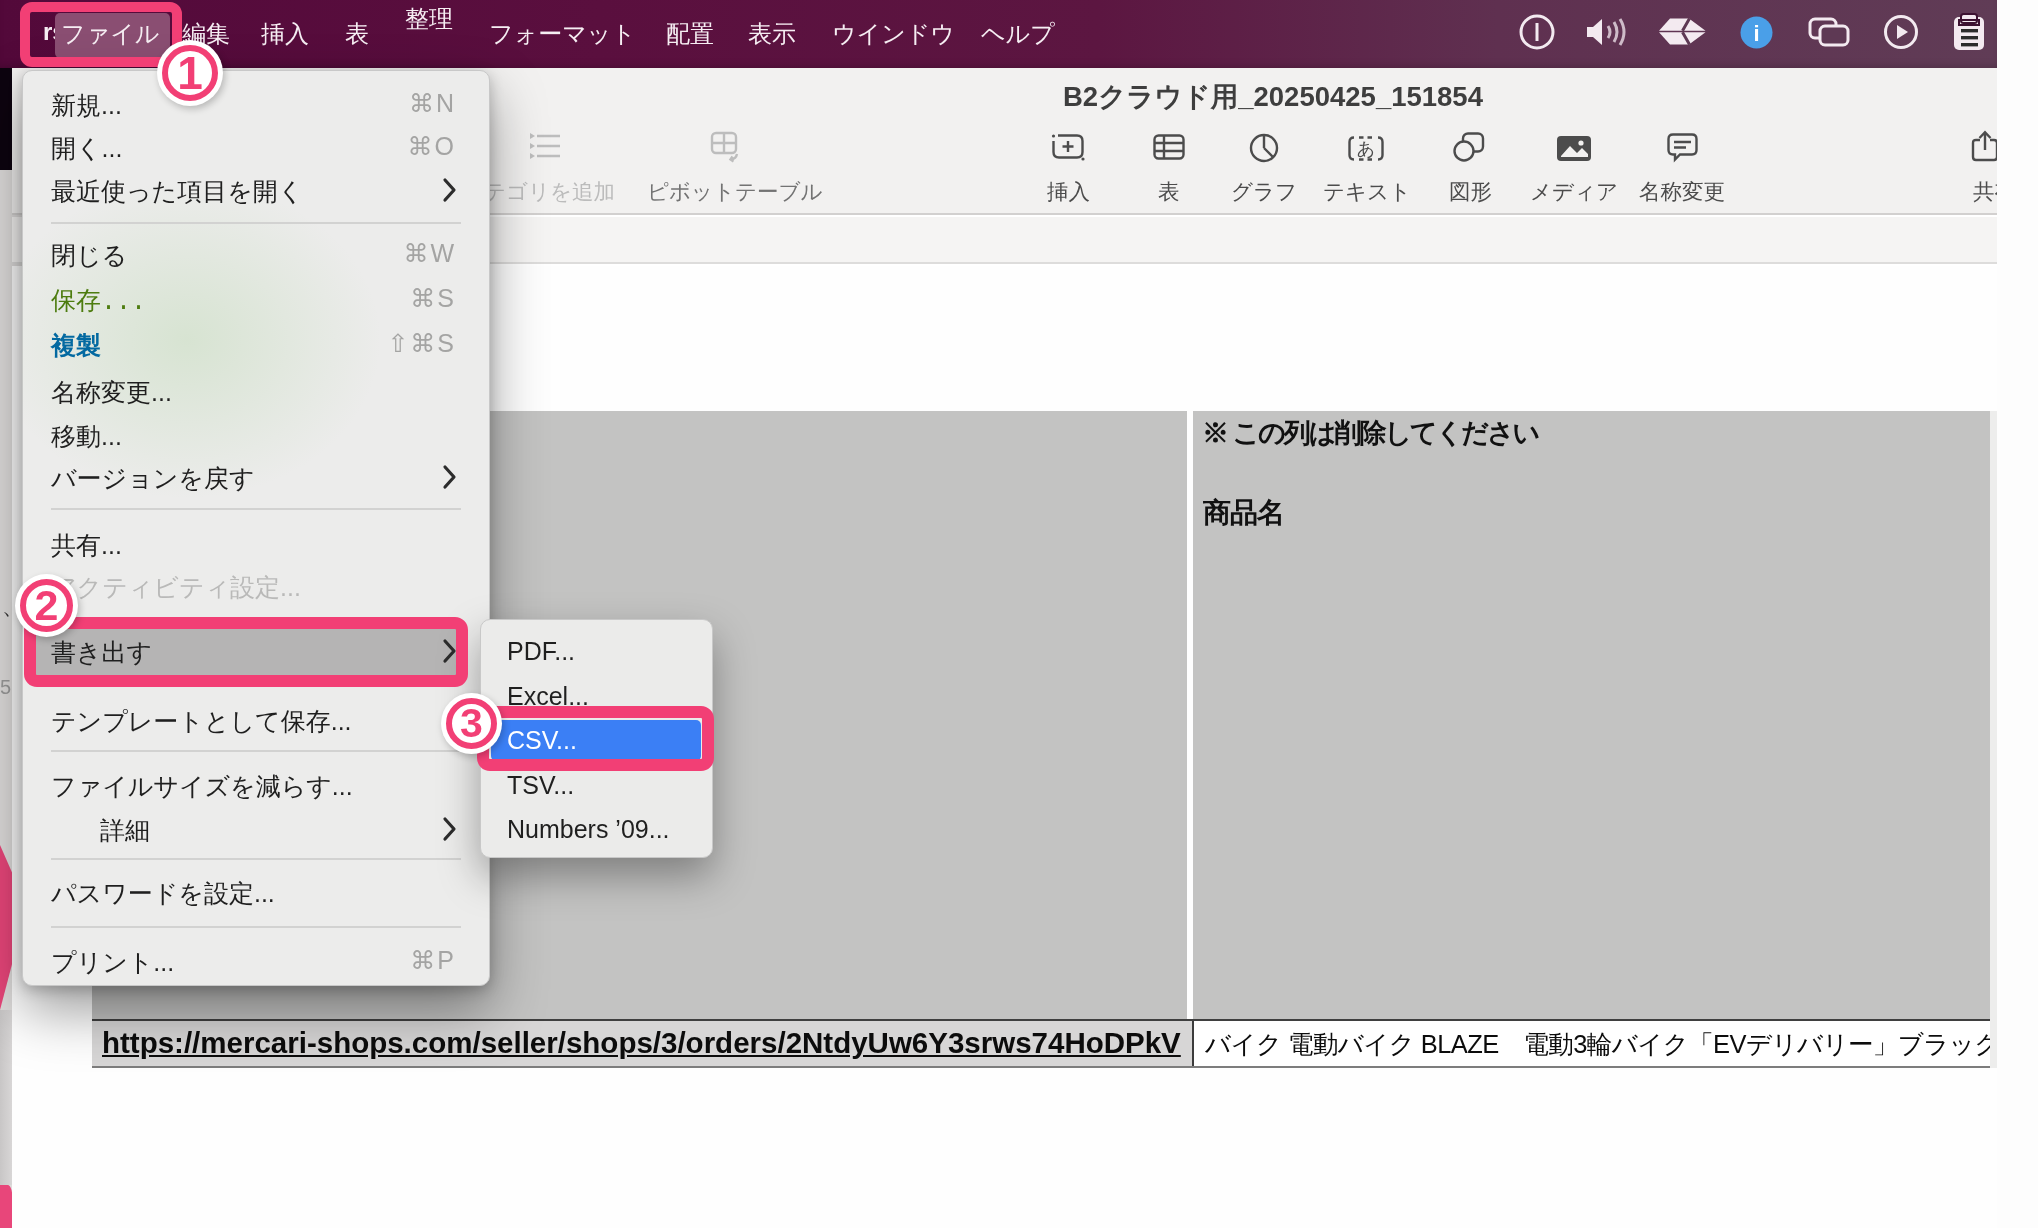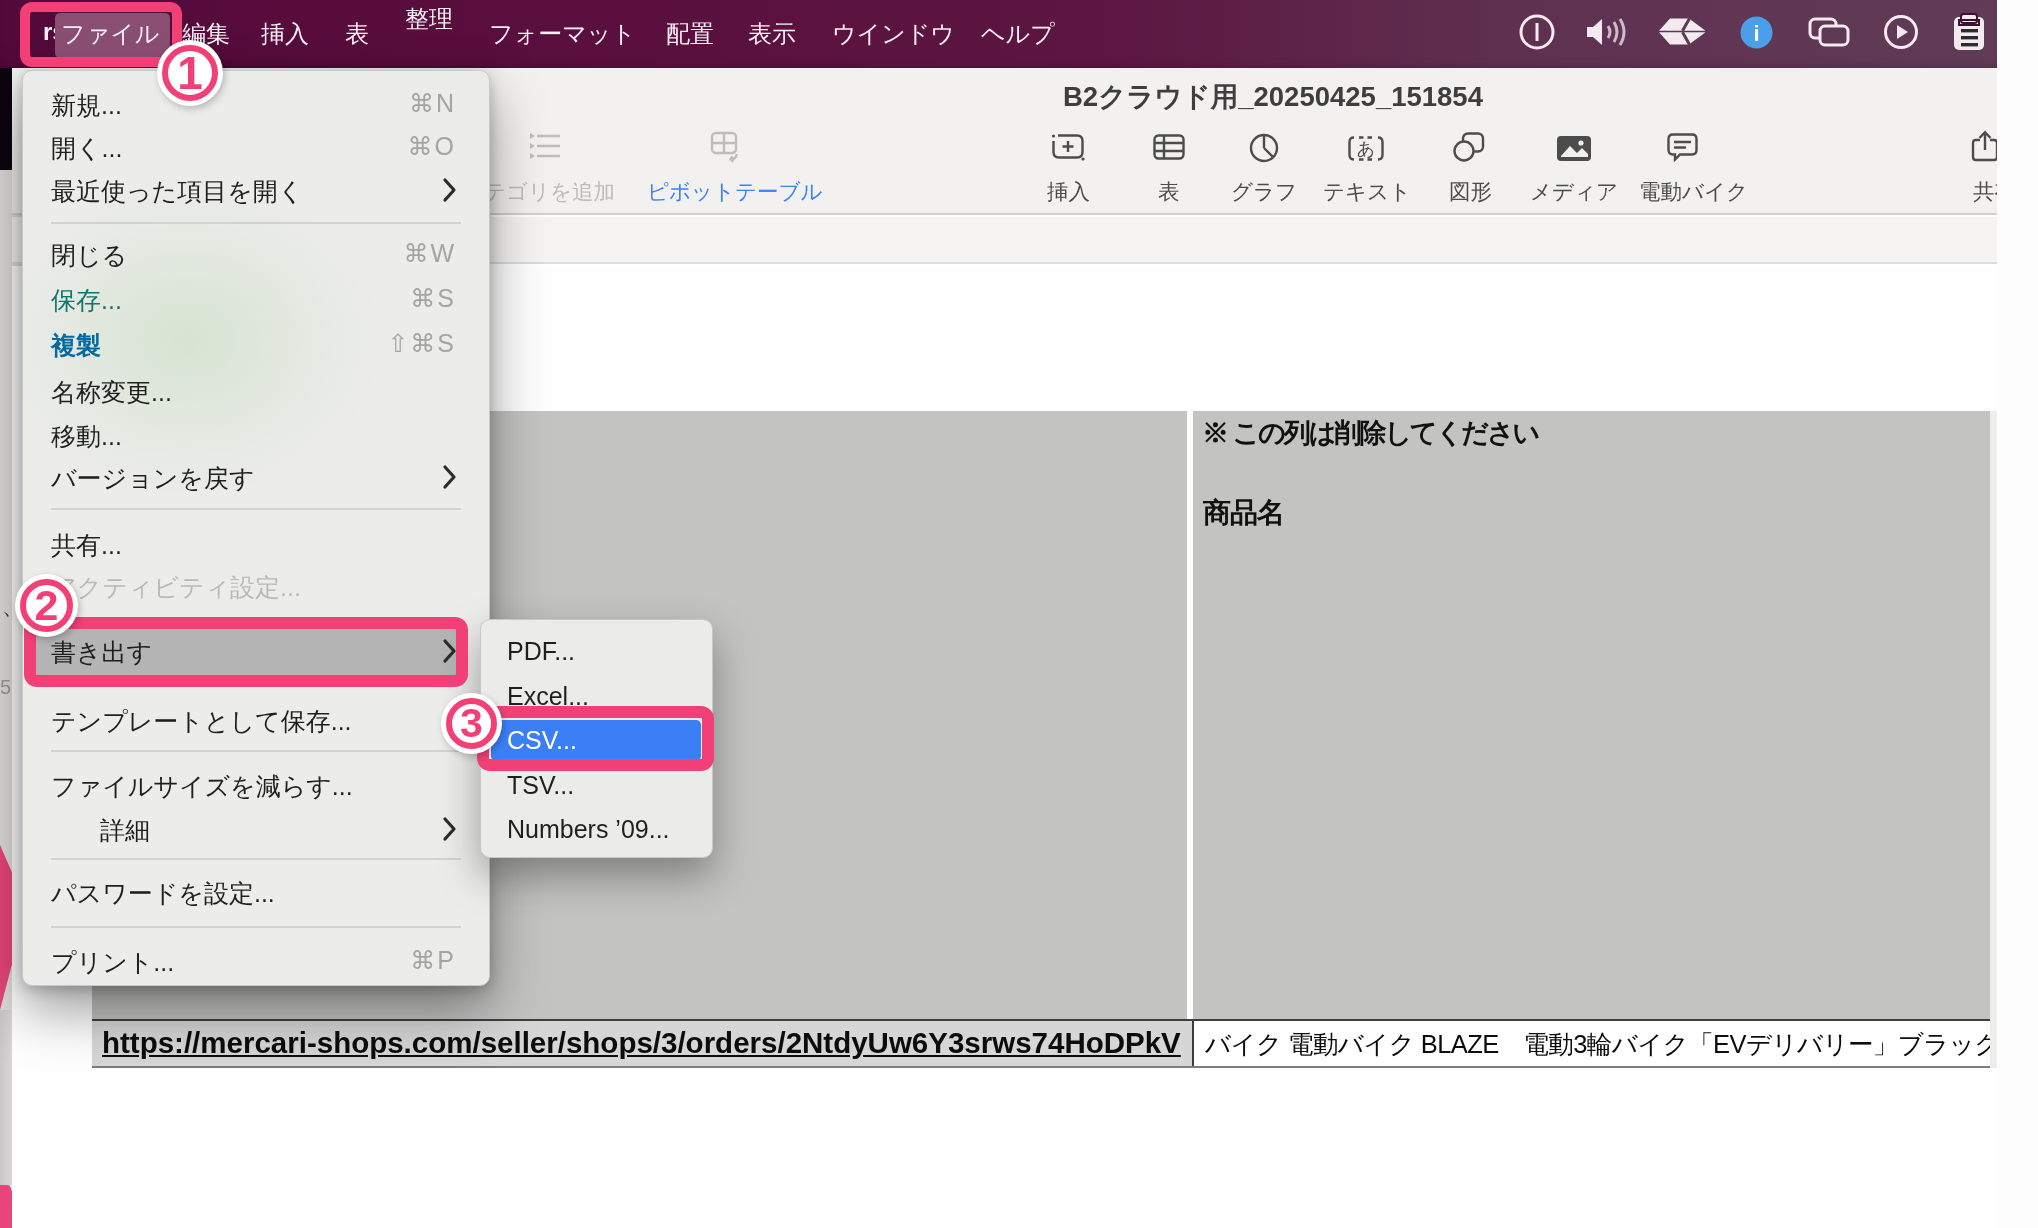--- a/index.html
+++ b/index.html
@@ -20,21 +20,21 @@
 
 <div class="abs" style="left:12px;top:68px;width:1985px;height:147px;background:#f2f1f0;border-bottom:2px solid #d2d0cf;"></div>
 
 <div class="abs" style="left:12px;top:217px;width:1985px;height:47px;background:#f5f4f3;border-bottom:2px solid #dddcdb;"></div>
 
 <div class="abs" style="left:12px;top:266px;width:1985px;height:962px;background:#fefefe;"></div>
 
 <div class="abs" style="left:1063px;top:79px;width:430px;height:28px;font-size:27.5px;font-weight:bold;color:#3e3e3e;white-space:nowrap;">B2クラウド用_20250425_151854</div>
 
 <div class="abs" style="left:462px;top:177px;width:165px;color:#bcbcbc;font-size:21.5px;white-space:nowrap;">カテゴリを追加</div>
-<div class="abs" style="left:647px;top:177px;width:170px;color:#3b82f6;font-size:21.5px;white-space:nowrap;">ピボットテーブル</div>
+<div class="abs" style="left:647px;top:177px;width:170px;color:#737373;font-size:21.5px;white-space:nowrap;">ピボットテーブル</div>
 <svg class="abs" style="left:528px;top:132px;" width="34" height="28" viewBox="0 0 34 28" fill="none" stroke="#bdbdbd" stroke-width="2.4">
   <path d="M9 4 H32 M9 14 H32 M9 24 H32"></path>
     <path d="M2 1 v6 l5 -3 z" fill="#bdbdbd" stroke="none"></path>
     <path d="M2 11 v6 l5 -3 z" fill="#bdbdbd" stroke="none"></path>
     <path d="M2 21 v6 l5 -3 z" fill="#bdbdbd" stroke="none"></path>
 </svg>
 <svg class="abs" style="left:710px;top:131px;" width="32" height="32" viewBox="0 0 32 32" fill="none" stroke="#bdbdbd" stroke-width="2.4">
   <rect x="2" y="2" width="24" height="20" rx="4"></rect>
     <path d="M14 2 V22 M2 12 H26"></path>
     <path d="M27 23 q-1 5 -6 5.5 M22.5 25.5 l-2 3 3 2"></path>
@@ -78,21 +78,21 @@
   <rect x="1" y="1" width="34" height="25" rx="4" fill="#4c4c4c"></rect>
   <path d="M5 21 L14 11 L21 18 L26 13 L32 19 V22 H5 Z" fill="#f2f1f0"></path>
   <circle cx="25" cy="8" r="2.6" fill="#f2f1f0"></circle>
 </svg>
 <div class="abs" style="left:1530px;top:177px;color:#4c4c4c;font-size:21.5px;">メディア</div>
 
 <svg class="abs" style="left:1667px;top:133px;" width="31" height="30" viewBox="0 0 31 30" fill="none" stroke="#4c4c4c" stroke-width="2.4">
   <path d="M6 1.5 H25 q4.5 0 4.5 4.5 V17 q0 4.5 -4.5 4.5 H13 l-5 5 v-5 H6 q-4.5 0 -4.5 -4.5 V6 q0 -4.5 4.5 -4.5 Z"></path>
   <path d="M7 9 H24 M7 14.5 H19"></path>
 </svg>
-<div class="abs" style="left:1639px;top:177px;color:#4c4c4c;font-size:21.5px;">電動バイク</div>
+<div class="abs" style="left:1639px;top:177px;color:#4c4c4c;font-size:21.5px;">名称変更</div>
 
 <svg class="abs" style="left:1971px;top:130px;" width="30" height="32" viewBox="0 0 30 32" fill="none" stroke="#4c4c4c" stroke-width="2.4">
   <path d="M9 10 H5 q-3 0 -3 3 V27 q0 3 3 3 H23 q3 0 3 -3 V13 q0 -3 -3 -3 h-4"></path>
   <path d="M14 20 V3 M8.5 8 L14 2.2 L19.5 8"></path>
 </svg>
 <div class="abs" style="left:1973px;top:177px;color:#4c4c4c;font-size:21.5px;width:24px;overflow:hidden;white-space:nowrap;">共有</div>
 
 <div class="abs" style="left:92px;top:411px;width:1095px;height:608px;background:#c3c3c2;"></div>
 <div class="abs" style="left:1193px;top:411px;width:797px;height:608px;background:#c3c3c2;"></div>
 
@@ -168,21 +168,21 @@
     <div class="abs" style="left:0;top:19px;width:434px;text-align:right;color:#a4a4a3;letter-spacing:2px;">⌘N</div>
     <div class="abs" style="left:29px;top:62px;color:#1f1f1f;white-space:nowrap;">開く...</div>
     <div class="abs" style="left:0;top:62px;width:434px;text-align:right;color:#a4a4a3;letter-spacing:2px;">⌘O</div>
     <div class="abs" style="left:29px;top:105px;color:#1f1f1f;white-space:nowrap;">最近使った項目を開く</div>
     <div class="abs" style="left:417px;top:107px;width:20px;height:20px;"><svg width="20" height="26" viewBox="0 0 20 26" fill="none" stroke="#2c2c2c" stroke-width="3.2" stroke-linecap="round" stroke-linejoin="round">
         <path d="M6 3 L15 13 L6 23"></path>
       </svg></div>
     <div class="abs" style="left:29px;top:152px;width:410px;height:1.5px;background:#d2d2d1;"></div>
     <div class="abs" style="left:29px;top:169px;color:#1f1f1f;white-space:nowrap;">閉じる</div>
     <div class="abs" style="left:0;top:169px;width:434px;text-align:right;color:#a4a4a3;letter-spacing:2px;">⌘W</div>
-    <div class="abs" style="left:29px;top:214px;color:#0f766e;white-space:nowrap;">保存...</div>
+    <div class="abs" style="left:29px;top:214px;color:#4d7c0f;white-space:nowrap;font-family:Liberation Mono, monospace;">保存...</div>
     <div class="abs" style="left:0;top:214px;width:434px;text-align:right;color:#a4a4a3;letter-spacing:2px;">⌘S</div>
     <div class="abs" style="left:29px;top:259px;color:#0369a1;white-space:nowrap;font-weight:bold;">複製</div>
     <div class="abs" style="left:0;top:259px;width:434px;text-align:right;color:#a4a4a3;letter-spacing:2px;">⇧⌘S</div>
     <div class="abs" style="left:29px;top:306px;color:#1f1f1f;white-space:nowrap;">名称変更...</div>
     <div class="abs" style="left:29px;top:350px;color:#1f1f1f;white-space:nowrap;">移動...</div>
     <div class="abs" style="left:29px;top:392px;color:#1f1f1f;white-space:nowrap;">バージョンを戻す</div>
     <div class="abs" style="left:417px;top:394px;width:20px;height:20px;"><svg width="20" height="26" viewBox="0 0 20 26" fill="none" stroke="#2c2c2c" stroke-width="3.2" stroke-linecap="round" stroke-linejoin="round">
         <path d="M6 3 L15 13 L6 23"></path>
       </svg></div>
     <div class="abs" style="left:29px;top:438px;width:410px;height:1.5px;background:#d2d2d1;"></div>

